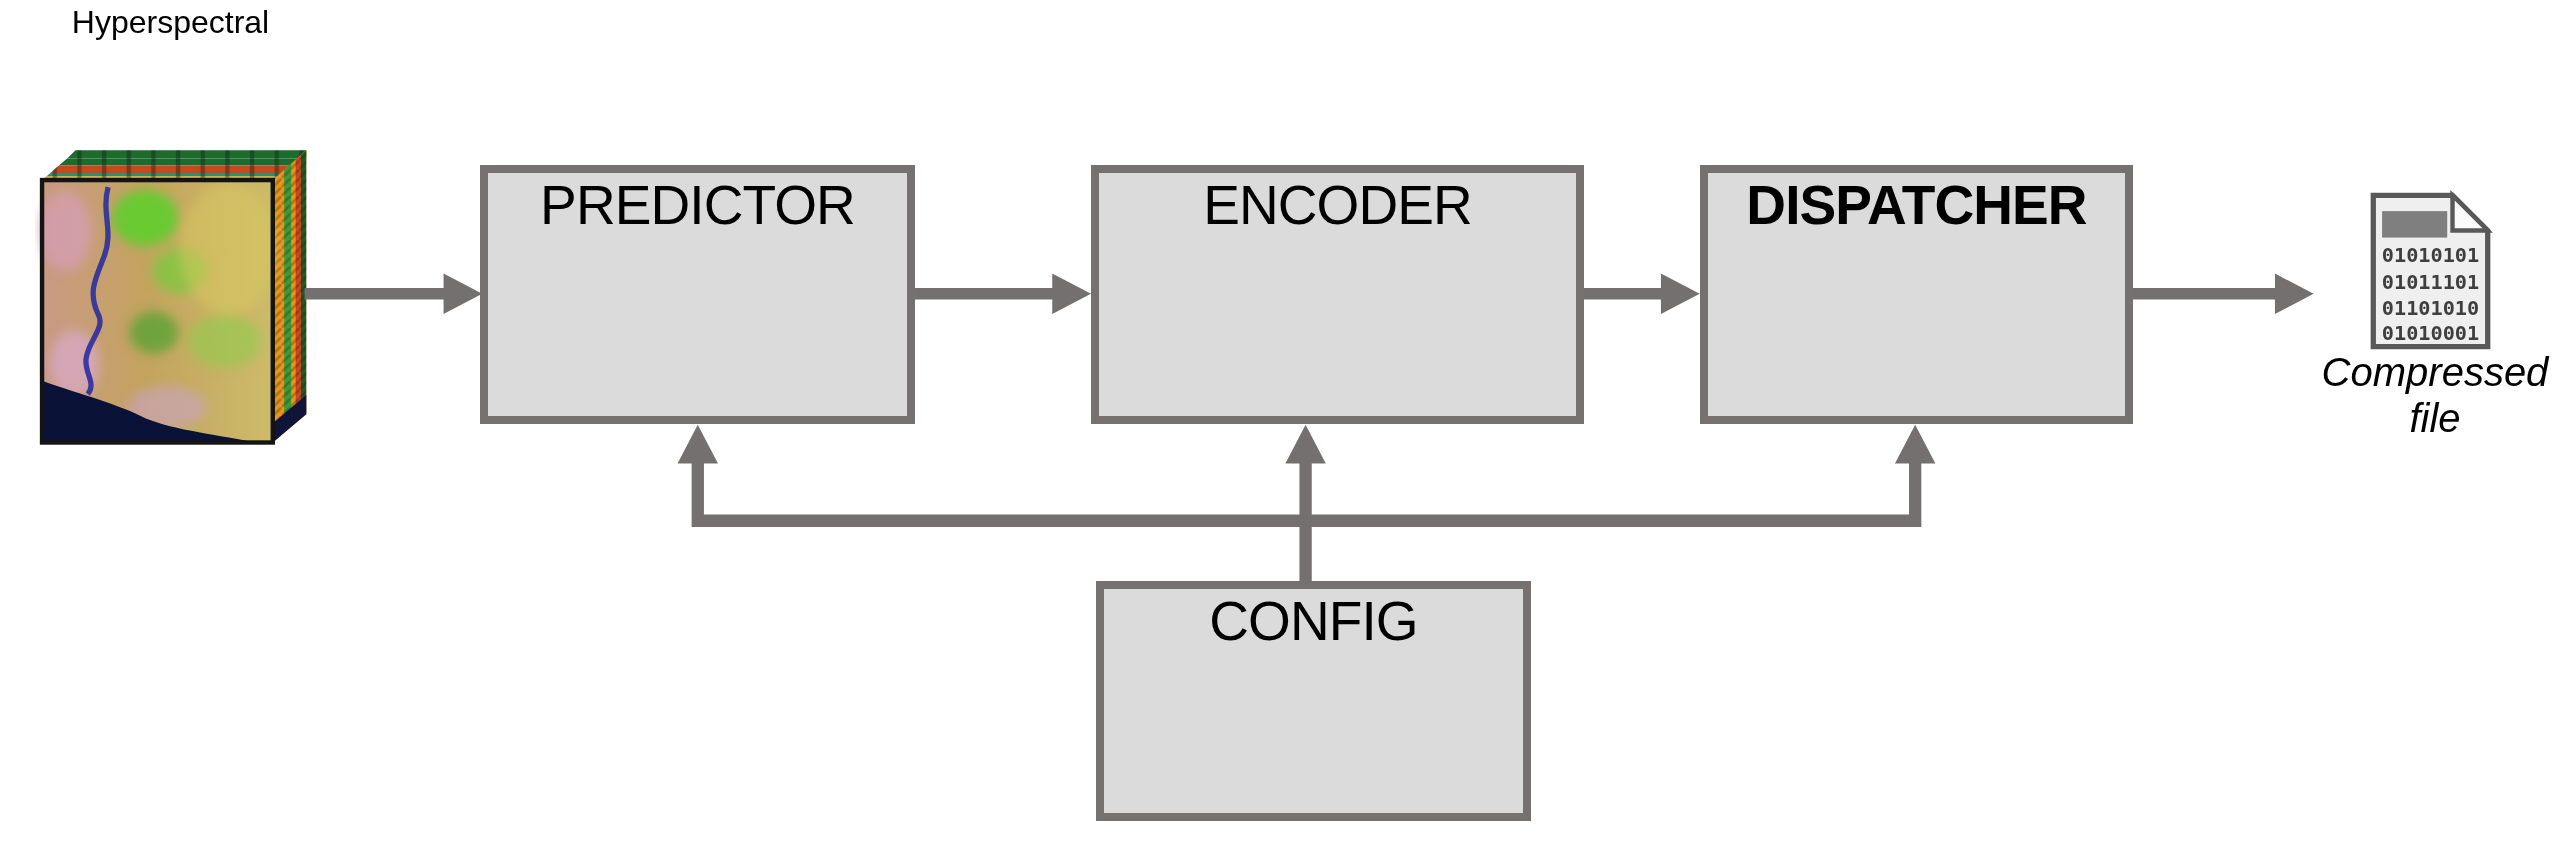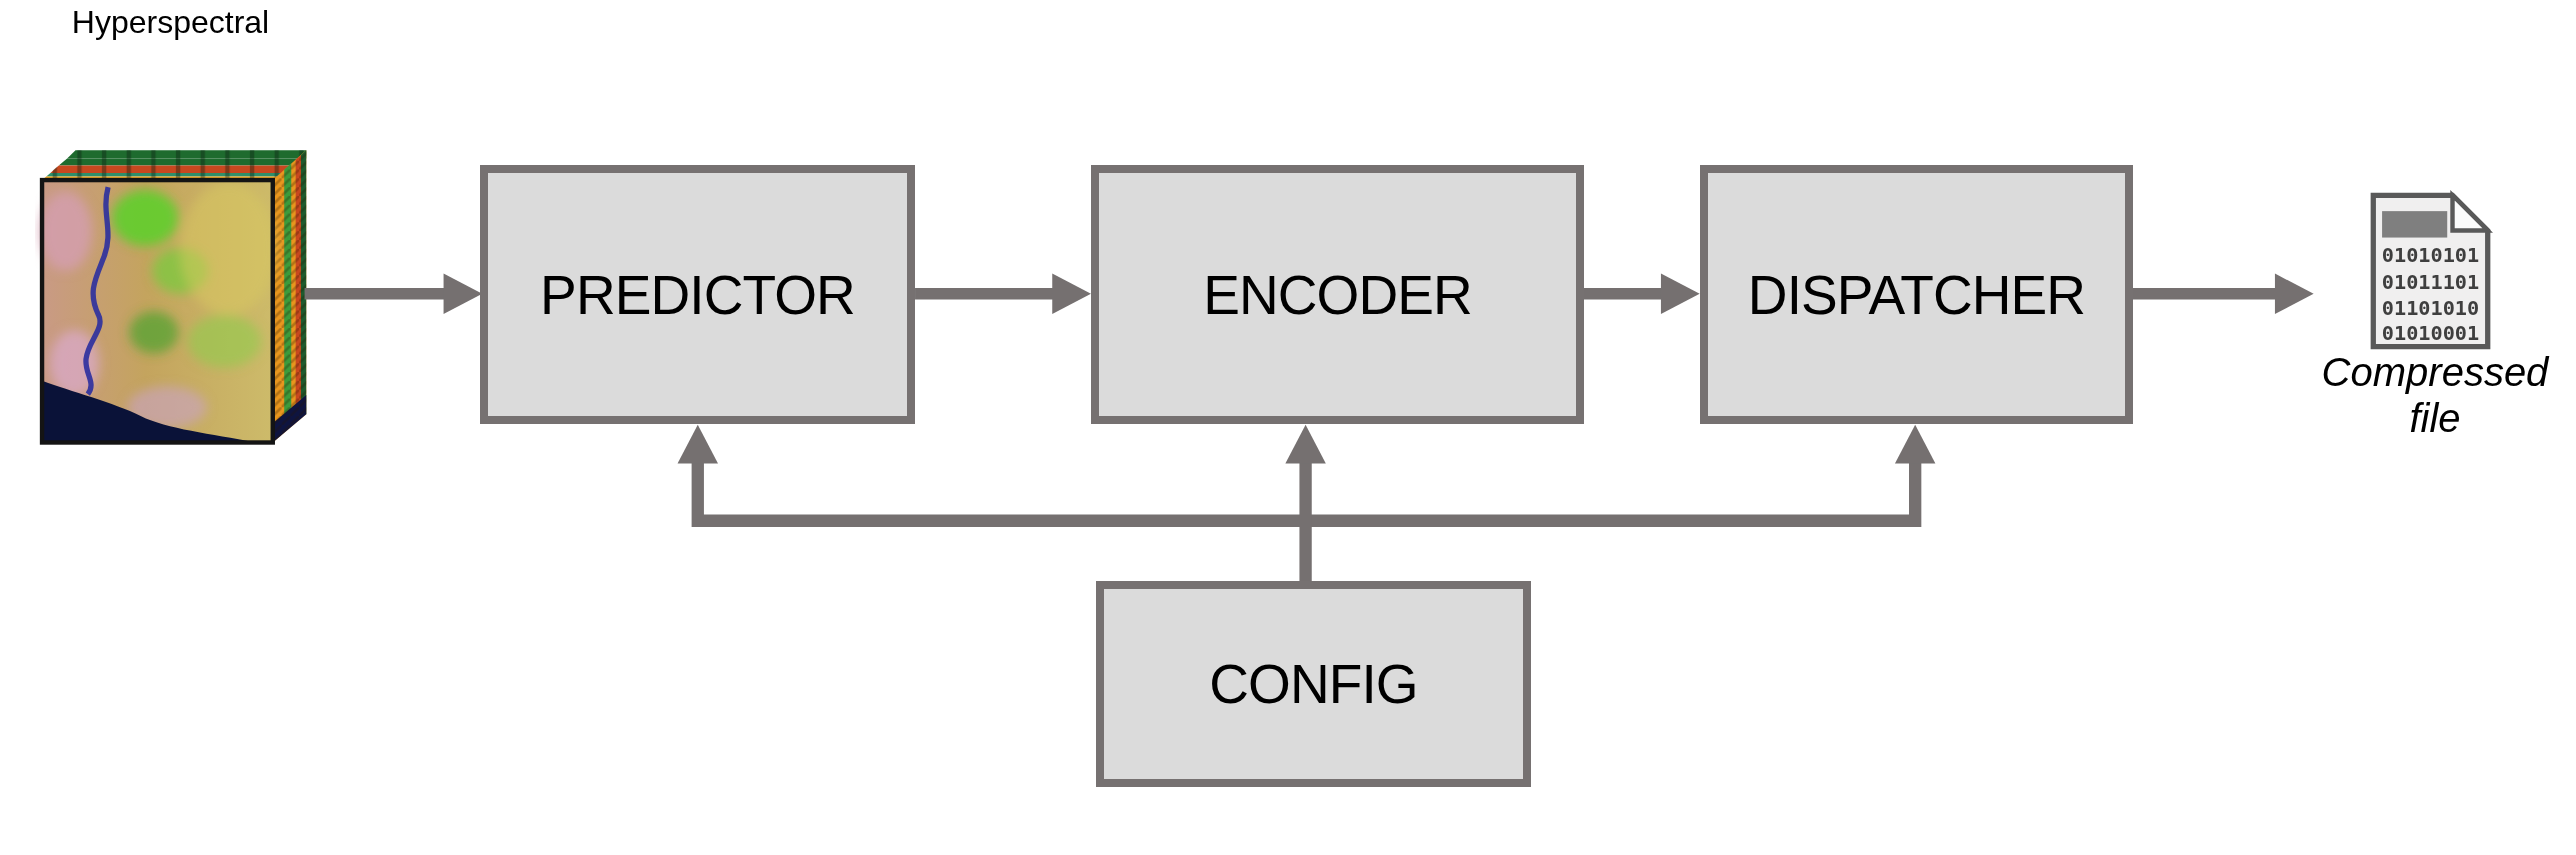--- a/index.html
+++ b/index.html
@@ -27,27 +27,27 @@
   }
   .title span{display:block;}
   .cube{position:absolute;left:35px;top:143px;width:273px;height:304px;}
   .connectors{position:absolute;left:0;top:0;width:2576px;height:855px;pointer-events:none;}
   .shaft{stroke:var(--arrow);stroke-width:13;fill:none;}
   .shaft-thick{stroke:var(--arrow);stroke-width:14;fill:none;stroke-linejoin:miter;}
   .head{fill:var(--arrow);stroke:none;}
   .box{
     position:absolute;box-sizing:border-box;
     background:var(--box-fill);border:8px solid var(--box-border);
-    display:flex;align-items:center;justify-content:center;
+    display:flex;justify-content:center;
     font-size:55px;letter-spacing:-0.9px;color:var(--label);
   }
   .box-predictor{left:480px;top:165px;width:435px;height:259px;}
   .box-encoder{left:1091px;top:165px;width:493px;height:259px;}
-  .box-dispatcher{left:1700px;top:165px;width:433px;height:259px;}
-  .box-config{left:1096px;top:581px;width:435px;height:206px;}
+  .box-dispatcher{left:1700px;top:165px;width:433px;height:259px;font-weight:bold;}
+  .box-config{left:1096px;top:581px;width:435px;height:240px;}
   .fileicon{position:absolute;left:2368px;top:190px;width:125px;height:162px;}
   .binary{
     font-family:"DejaVu Sans Mono","Liberation Mono",monospace;
     font-size:23px;font-weight:bold;fill:var(--binary);
   }
   .caption{
     position:absolute;left:2294px;top:350px;width:282px;
     text-align:center;font-size:40px;line-height:1.14;color:var(--label);
   }
   .caption span{display:block;font-style:italic;}

